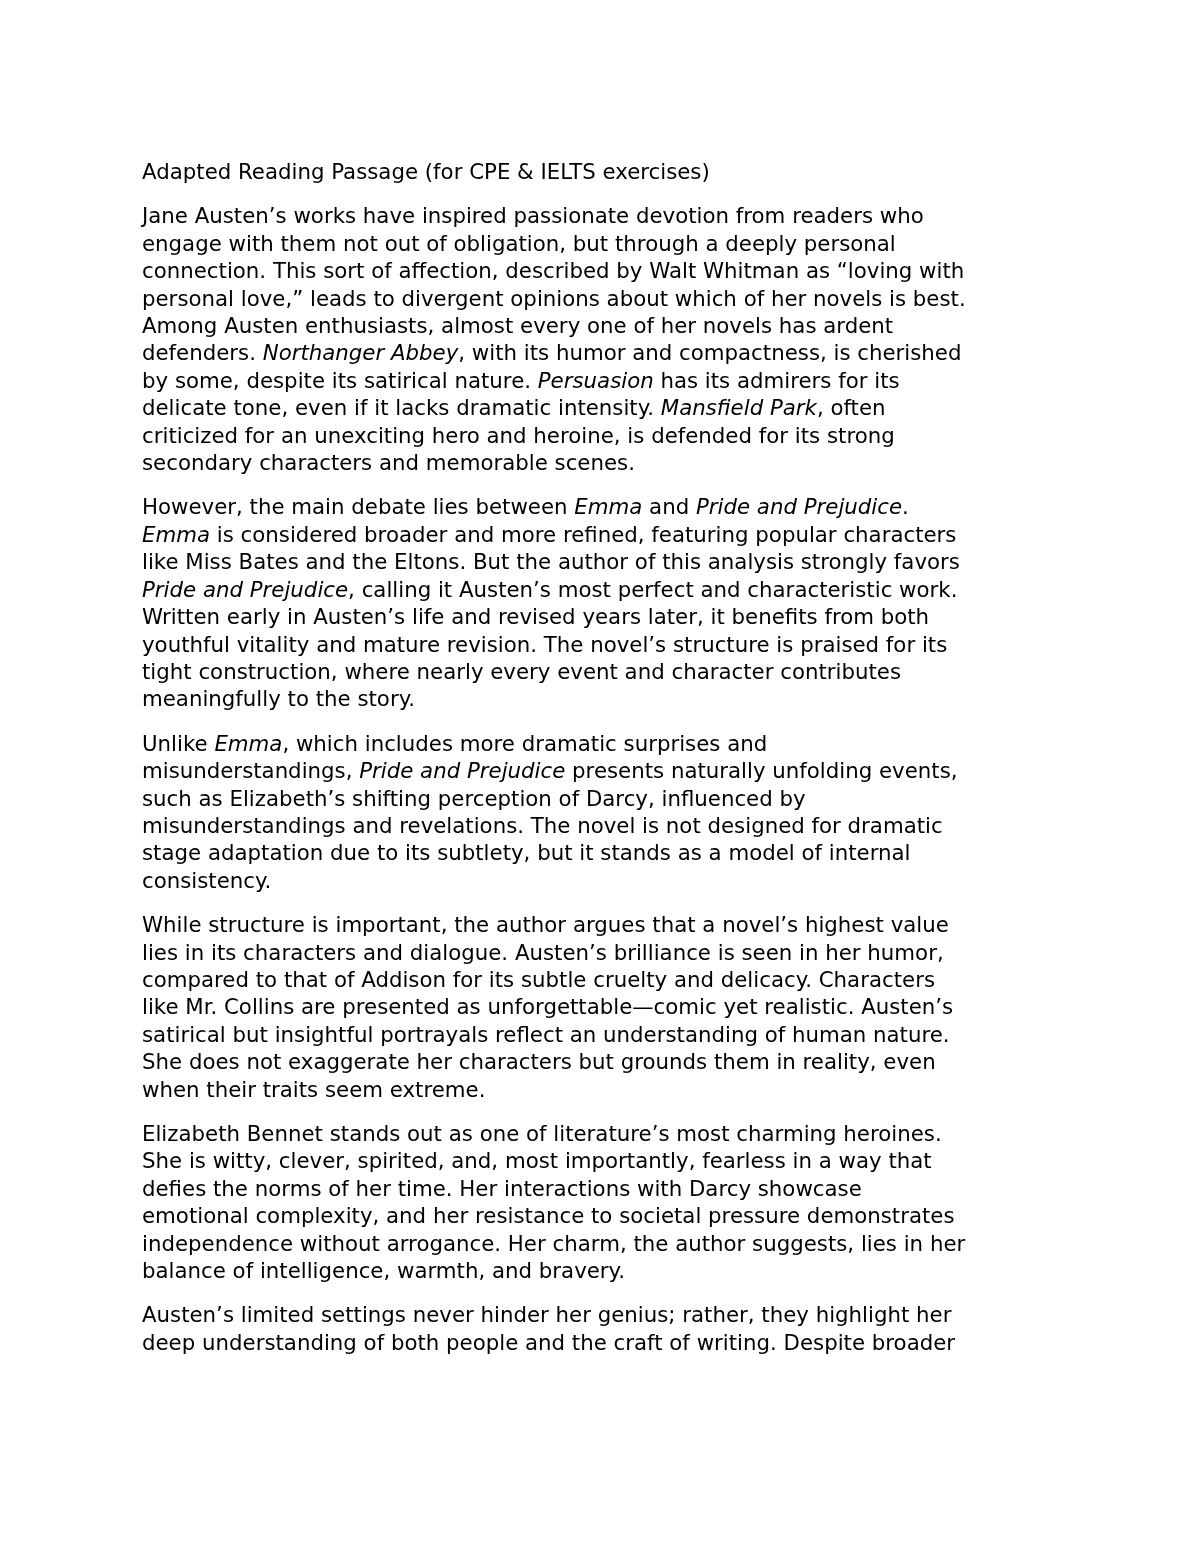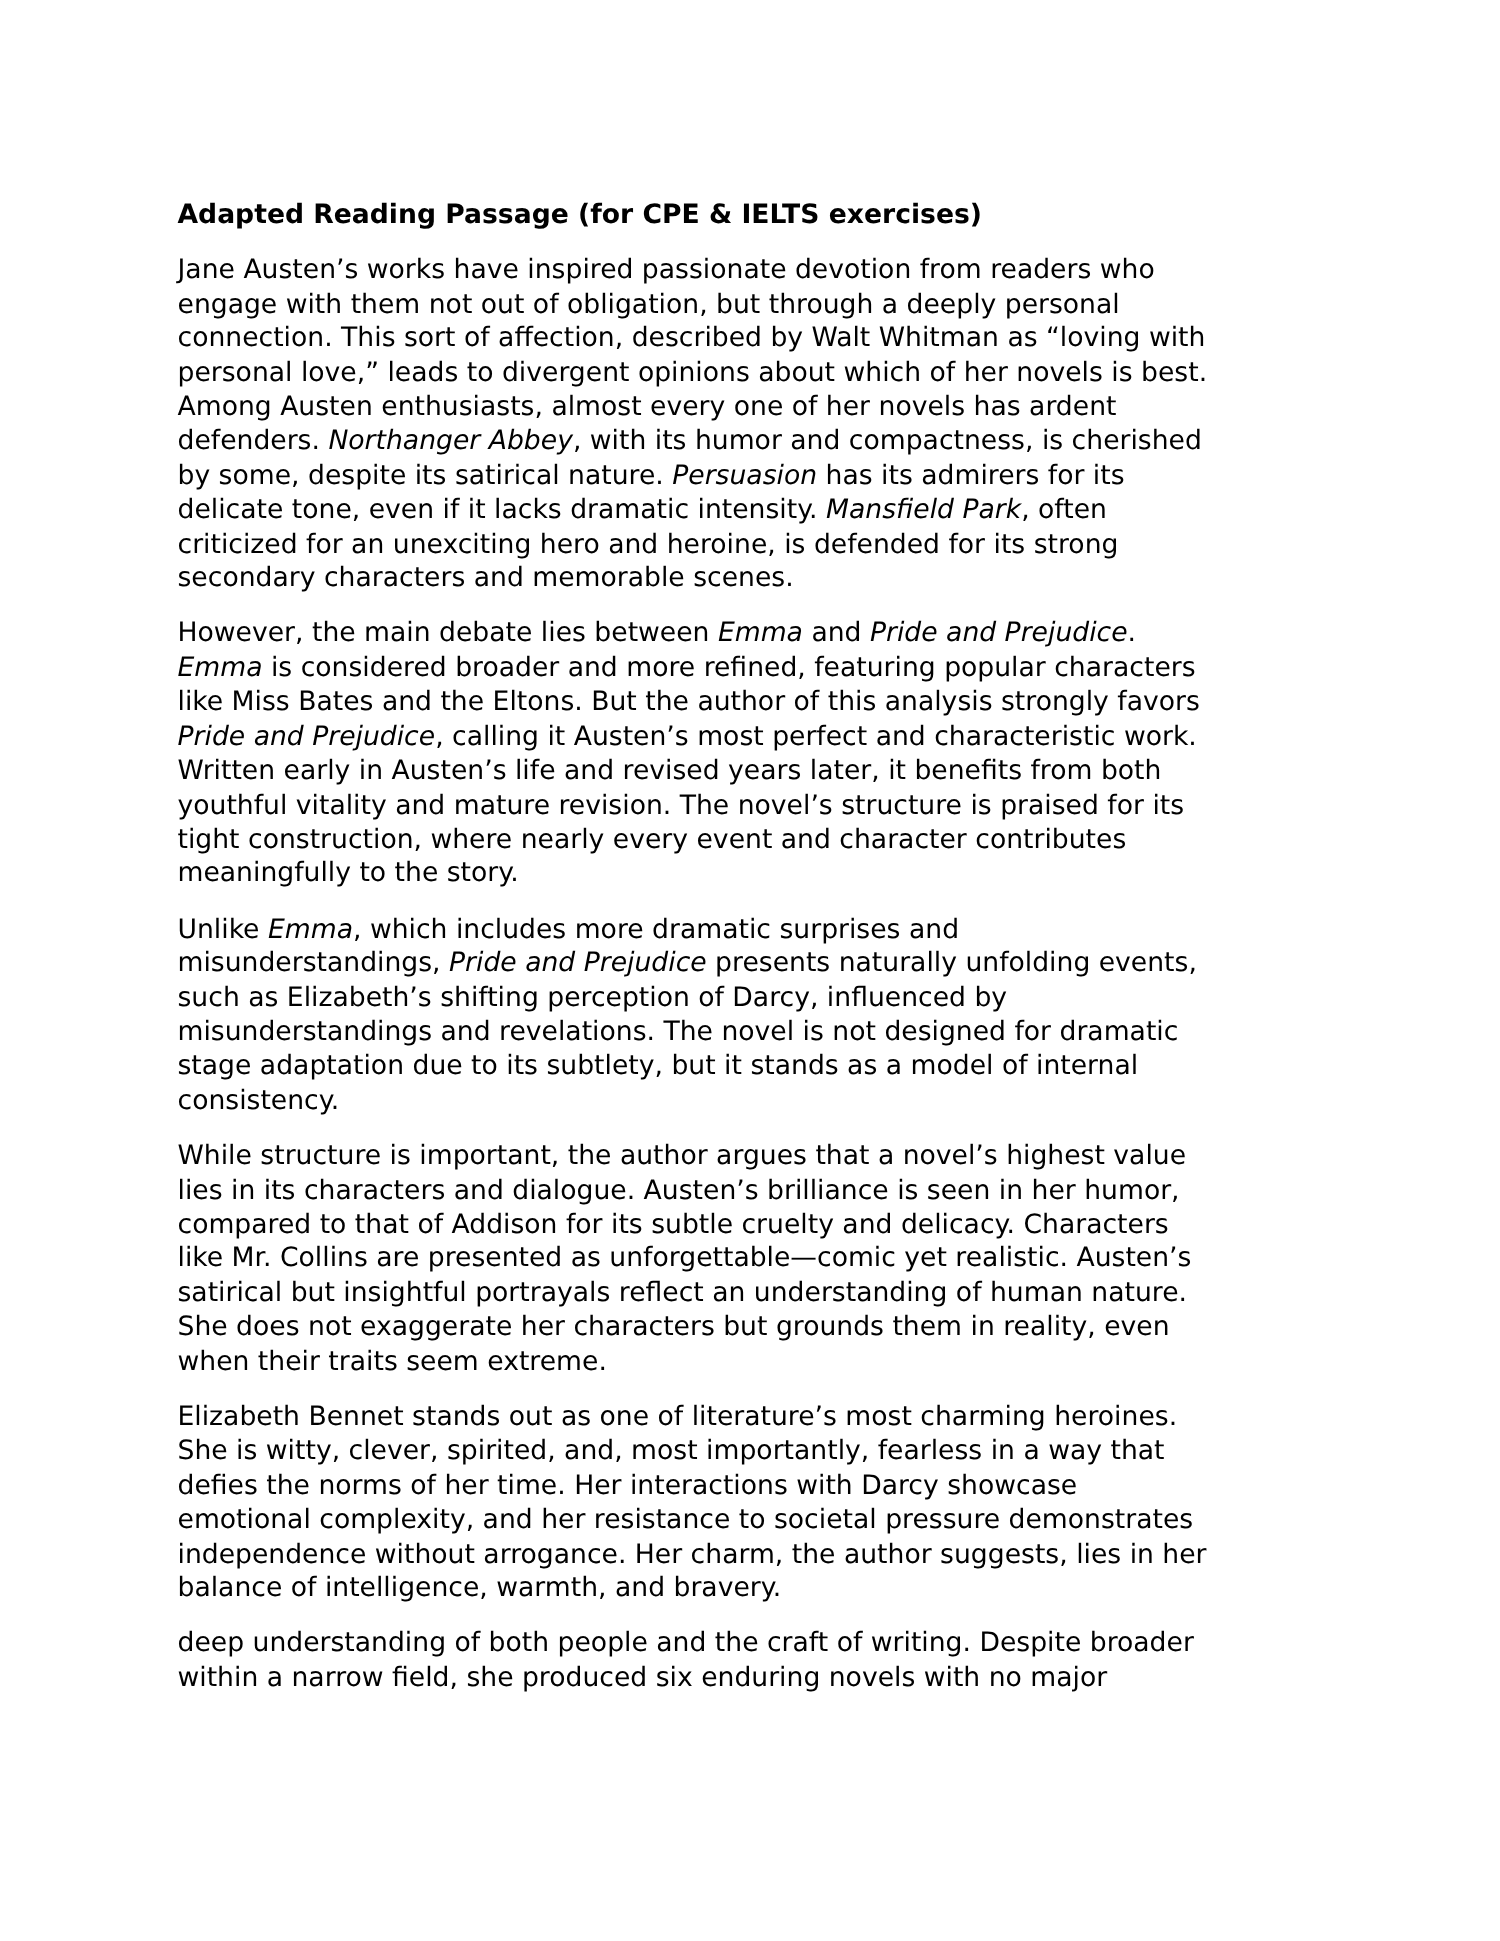--- a/index.html
+++ b/index.html
@@ -2,31 +2,31 @@
 <html><head>
 <meta charset="utf-8">
 <style>
   html, body { margin: 0; padding: 0; background: #ffffff; }
   body { width: 1200px; height: 1553px; overflow: hidden; position: relative; }
   .page {
     position: absolute; left: 142px; top: 158px; width: 920px;
     font-family: "DejaVu Sans", sans-serif; color: #000;
     font-size: 21.3px; line-height: 27.4px;
   }
-  .title { font-weight: bold; margin: 0 0 17px 0; }
+  .title { font-weight: normal; margin: 0 0 17px 0; }
   .para { margin: 0 0 17px 0; white-space: pre-line; }
   .line { display: block; white-space: nowrap; }
   em { }
 </style>
 </head>
 <body>
 
 <div class="page">
   <div class="title">Adapted Reading Passage (for CPE &amp; IELTS exercises)</div>
   <div id="paras">
       <div class="para"><span class="line"><span>Jane Austen’s works have inspired passionate devotion from readers who</span></span><span class="line"><span>engage with them not out of obligation, but through a deeply personal</span></span><span class="line"><span>connection. This sort of affection, described by Walt Whitman as “loving with</span></span><span class="line"><span>personal love,” leads to divergent opinions about which of her novels is best.</span></span><span class="line"><span>Among Austen enthusiasts, almost every one of her novels has ardent</span></span><span class="line"><span>defenders. </span><em>Northanger Abbey</em><span>, with its humor and compactness, is cherished</span></span><span class="line"><span>by some, despite its satirical nature. </span><em>Persuasion</em><span> has its admirers for its</span></span><span class="line"><span>delicate tone, even if it lacks dramatic intensity. </span><em>Mansfield Park</em><span>, often</span></span><span class="line"><span>criticized for an unexciting hero and heroine, is defended for its strong</span></span><span class="line"><span>secondary characters and memorable scenes.</span></span></div>
       <div class="para"><span class="line"><span>However, the main debate lies between </span><em>Emma</em><span> and </span><em>Pride and Prejudice</em><span>.</span></span><span class="line"><em>Emma</em><span> is considered broader and more refined, featuring popular characters</span></span><span class="line"><span>like Miss Bates and the Eltons. But the author of this analysis strongly favors</span></span><span class="line"><em>Pride and Prejudice</em><span>, calling it Austen’s most perfect and characteristic work.</span></span><span class="line"><span>Written early in Austen’s life and revised years later, it benefits from both</span></span><span class="line"><span>youthful vitality and mature revision. The novel’s structure is praised for its</span></span><span class="line"><span>tight construction, where nearly every event and character contributes</span></span><span class="line"><span>meaningfully to the story.</span></span></div>
       <div class="para"><span class="line"><span>Unlike </span><em>Emma</em><span>, which includes more dramatic surprises and</span></span><span class="line"><span>misunderstandings, </span><em>Pride and Prejudice</em><span> presents naturally unfolding events,</span></span><span class="line"><span>such as Elizabeth’s shifting perception of Darcy, influenced by</span></span><span class="line"><span>misunderstandings and revelations. The novel is not designed for dramatic</span></span><span class="line"><span>stage adaptation due to its subtlety, but it stands as a model of internal</span></span><span class="line"><span>consistency.</span></span></div>
       <div class="para"><span class="line"><span>While structure is important, the author argues that a novel’s highest value</span></span><span class="line"><span>lies in its characters and dialogue. Austen’s brilliance is seen in her humor,</span></span><span class="line"><span>compared to that of Addison for its subtle cruelty and delicacy. Characters</span></span><span class="line"><span>like Mr. Collins are presented as unforgettable—comic yet realistic. Austen’s</span></span><span class="line"><span>satirical but insightful portrayals reflect an understanding of human nature.</span></span><span class="line"><span>She does not exaggerate her characters but grounds them in reality, even</span></span><span class="line"><span>when their traits seem extreme.</span></span></div>
       <div class="para"><span class="line"><span>Elizabeth Bennet stands out as one of literature’s most charming heroines.</span></span><span class="line"><span>She is witty, clever, spirited, and, most importantly, fearless in a way that</span></span><span class="line"><span>defies the norms of her time. Her interactions with Darcy showcase</span></span><span class="line"><span>emotional complexity, and her resistance to societal pressure demonstrates</span></span><span class="line"><span>independence without arrogance. Her charm, the author suggests, lies in her</span></span><span class="line"><span>balance of intelligence, warmth, and bravery.</span></span></div>
-      <div class="para"><span class="line"><span>deep understanding of both people and the craft of writing. Despite broader</span></span><span class="line"><span>within a narrow field, she produced six enduring novels with no major</span></span></div>
+      <div class="para"><span class="line"><span>Austen’s limited settings never hinder her genius; rather, they highlight her</span></span><span class="line"><span>deep understanding of both people and the craft of writing. Despite broader</span></span></div>
     </div>
 </div>
 
 </body></html>

